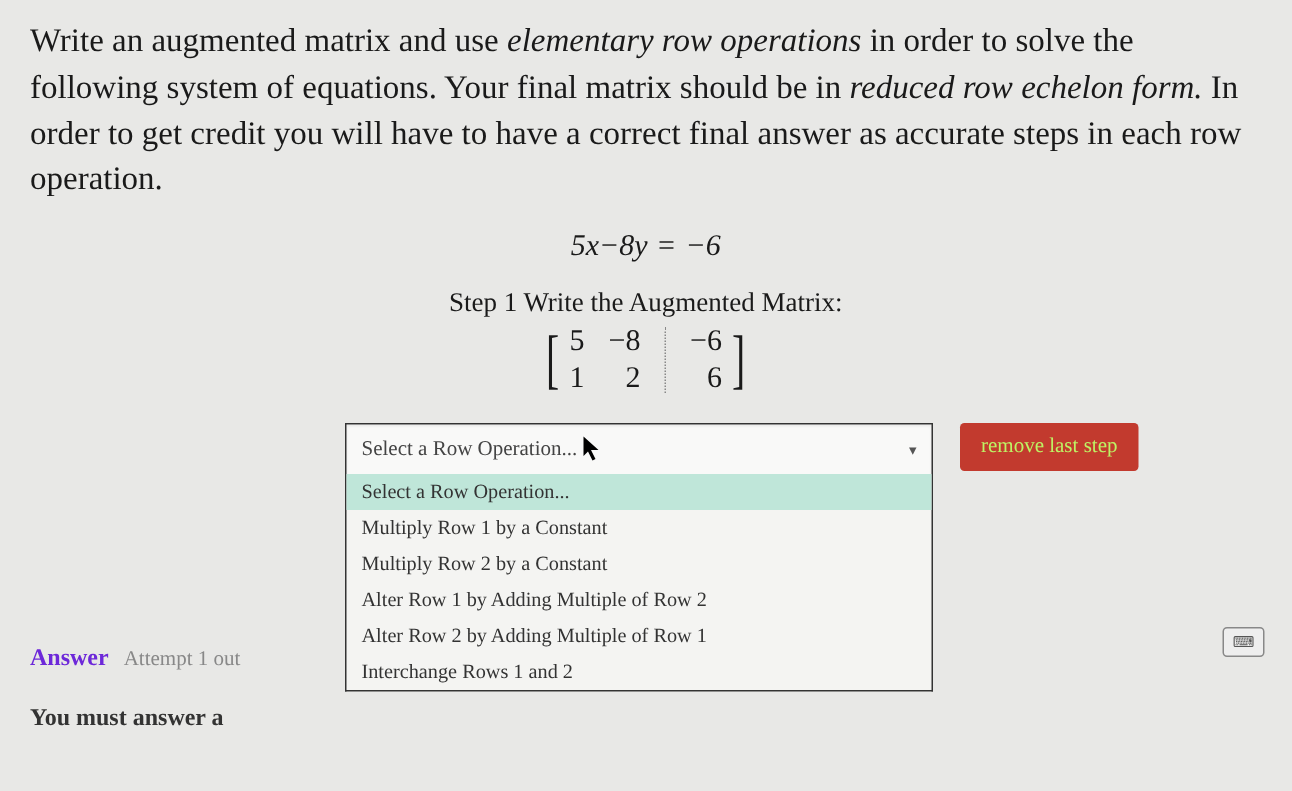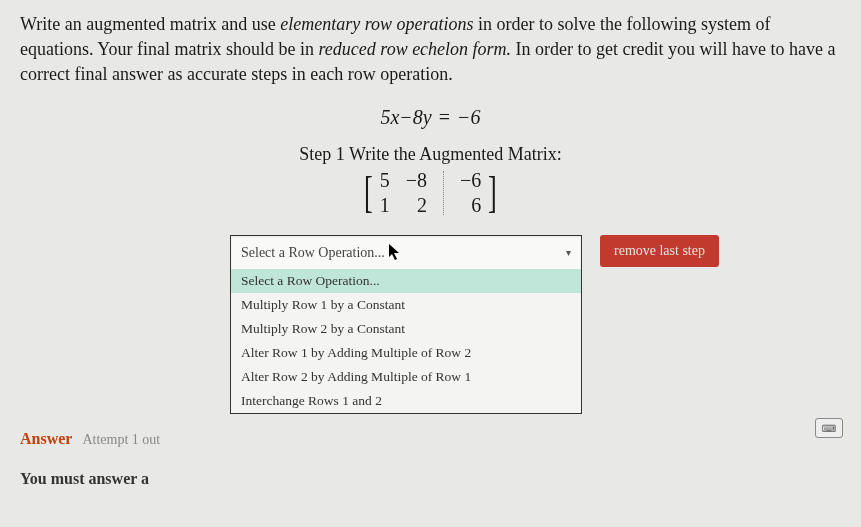--- a/index.html
+++ b/index.html
@@ -7,21 +7,21 @@
     padding: 12px 20px;
     font-family: Georgia, 'Times New Roman', serif;
     background: #e8e8e6;
     color: #1a1a1a;
     width: 861px;
     height: 527px;
     box-sizing: border-box;
     position: relative;
   }
   .prompt {
-    font-size: 18px;
+    font-size: 22px;
     line-height: 1.4;
     margin-bottom: 14px;
   }
   .prompt em { font-style: italic; }
   .equations {
     text-align: center;
     font-family: 'Georgia', serif;
     font-size: 20px;
     font-style: italic;
     margin: 4px 0 12px 0;
@@ -56,21 +56,21 @@
   .mcol { display:flex; flex-direction:column; align-items:flex-end; gap:2px;}
   .augbar { width:0; border-left:1px dotted #888; align-self:stretch; margin:2px 0;}
   .controls-row {
     display:flex;
     align-items:flex-start;
     gap: 18px;
     margin-left: 210px;
   }
   .select-wrap {
     position: relative;
-    width: 352px;
+    width: 392px;
   }
   .select-display {
     border:1px solid #333;
     background:#f9f9f8;
     height:34px;
     display:flex;
     align-items:center;
     justify-content:space-between;
     padding:0 10px;
     font-family: Georgia, serif;
@@ -95,36 +95,36 @@
   .dropdown .opt {
     padding:4px 10px;
     color:#333;
     cursor:pointer;
   }
   .dropdown .opt.hl {
     background:#bfe6d9;
   }
   .remove-btn {
     background:#c23a2e;
-    color:#e5e5e5;
+    color:#bef264;
     border:none;
     padding:8px 14px;
     font-size:14px;
     font-family: inherit;
     border-radius:3px;
     cursor:pointer;
   }
   .answer-row {
     position:absolute;
     left:20px;
     top: 430px;
     font-size:16px;
     color:#444;
   }
-  .answer-row b { color:#c2410c; font-weight:bold;font-family:Liberation Serif, serif; }
+  .answer-row b { color:#6d28d9; font-weight:bold;font-family:Liberation Serif, serif; }
   .attempt { color:#888; font-size:14px; margin-left:6px;}
   .must-answer {
     position:absolute;
     left:20px;
     top: 470px;
     font-size:16px;
     color:#333;
     font-weight:bold;
   }
   .keypad {

